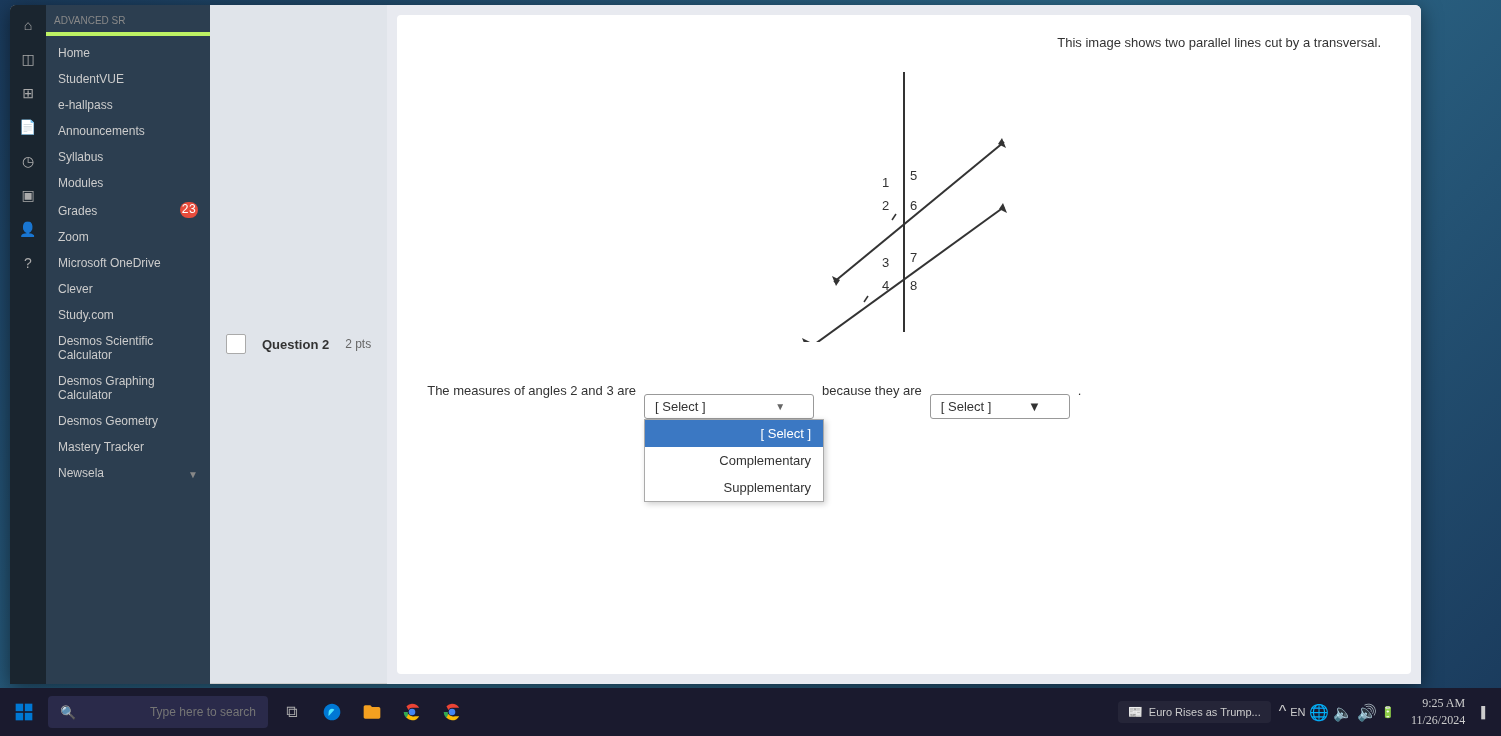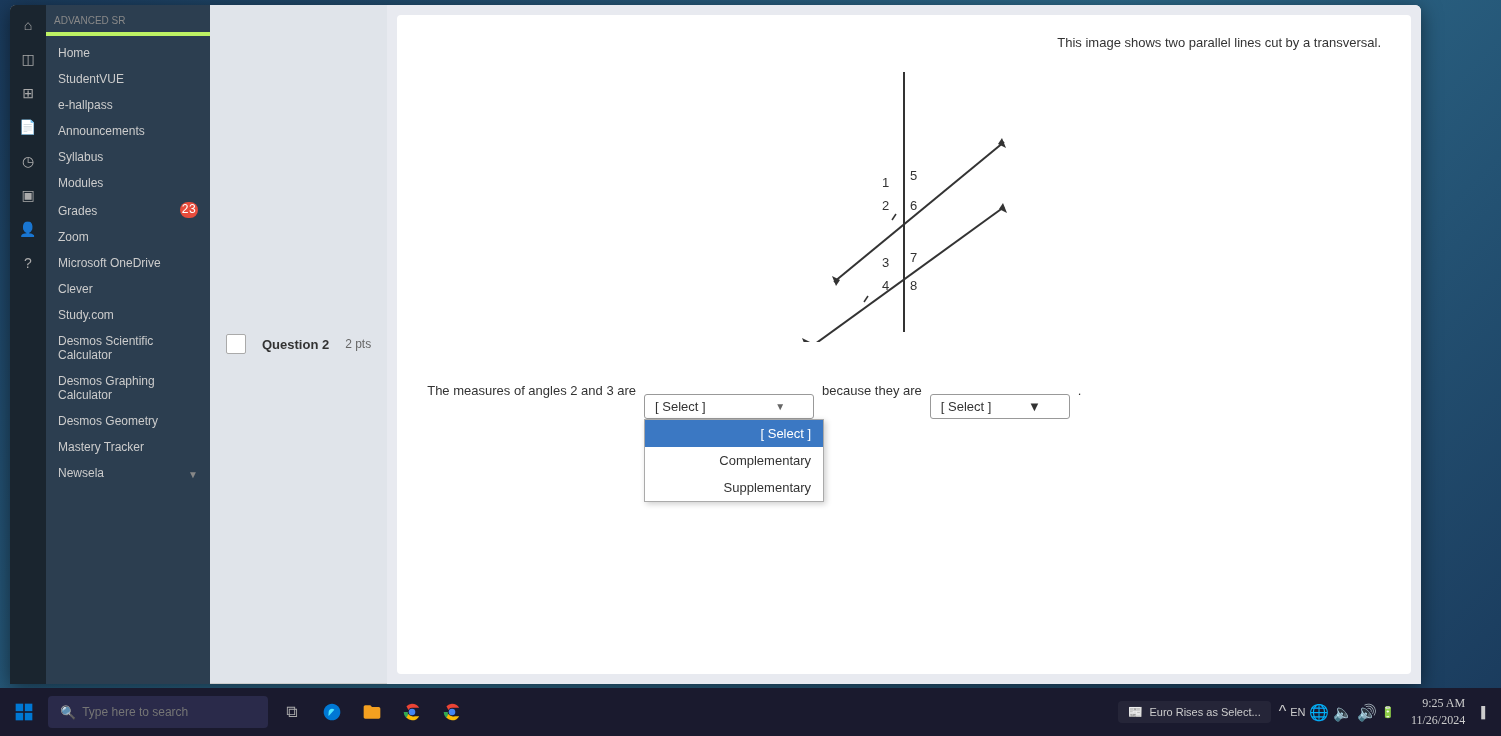--- a/index.html
+++ b/index.html
@@ -44,20 +44,21 @@
       height: 32px;
       gap: 6px;
     }
     .taskbar-search input {
       background: transparent;
       border: none;
       outline: none;
       color: #ccc;
       font-size: 12px;
       width: 100%;
+      text-align: right;
     }
     .taskbar-icon {
       width: 40px;
       height: 40px;
       display: flex;
       align-items: center;
       justify-content: center;
       cursor: pointer;
       border-radius: 4px;
     }
@@ -472,21 +473,21 @@
           <path d="M12 2a10 10 0 0 1 8.66 5H12a5 5 0 0 0-4.33 2.5L5.34 5A10 10 0 0 1 12 2z" fill="#EA4335"></path>
           <path d="M2 12a10 10 0 0 0 3.34 7.5L7.67 15.5A5 5 0 0 1 7 12H2z" fill="#34A853"></path>
           <path d="M12 22a10 10 0 0 0 8.66-5H15.33A5 5 0 0 1 12 17a5 5 0 0 1-4.33-2.5L5.34 19A10 10 0 0 0 12 22z" fill="#FBBC05"></path>
         </svg>
     </div>
 
     <div class="taskbar-sys">
 
       <div class="taskbar-news">
         <span style="color:#4fc3f7; font-size:12px;">📰</span>
-        <span>Euro Rises as Select...</span>
+        <span>Euro Rises as Trump...</span>
       </div>
 
       <div class="taskbar-tray">
         <span style="cursor:pointer;">^</span>
         <span style="font-size:11px;">EN</span>
         <span style="cursor:pointer;">🌐</span>
         <span style="cursor:pointer;">🔈</span>
         <span style="cursor:pointer;">🔊</span>
         <span style="font-size:11px;">🔋</span>
       </div>

